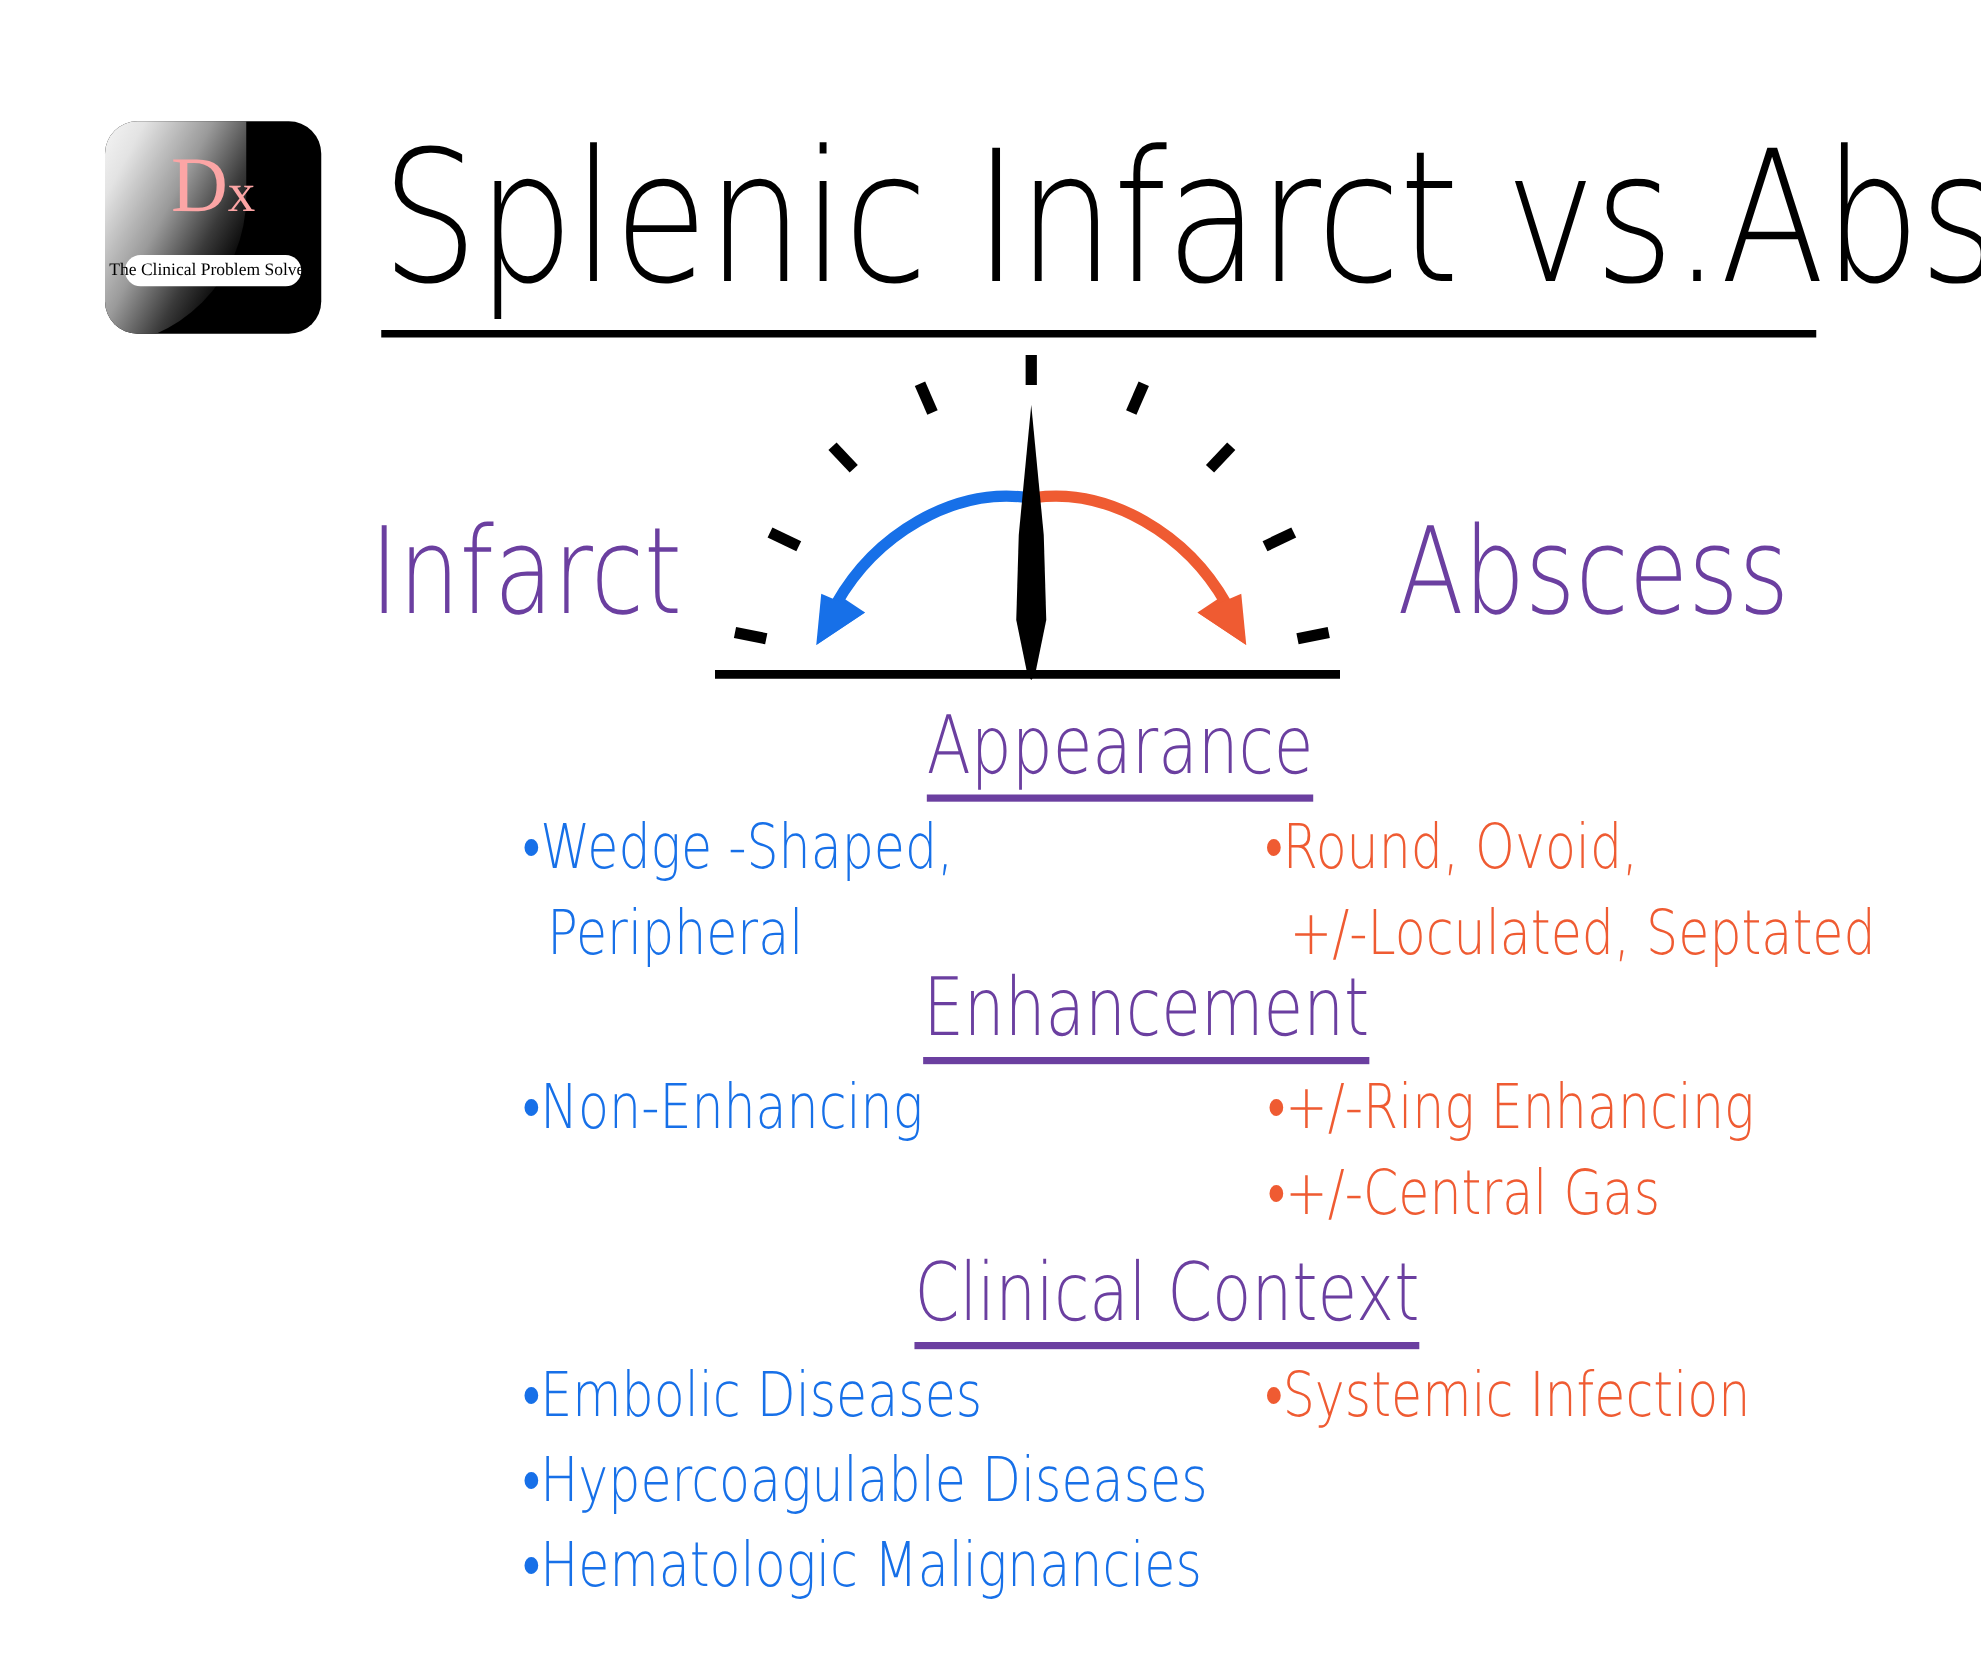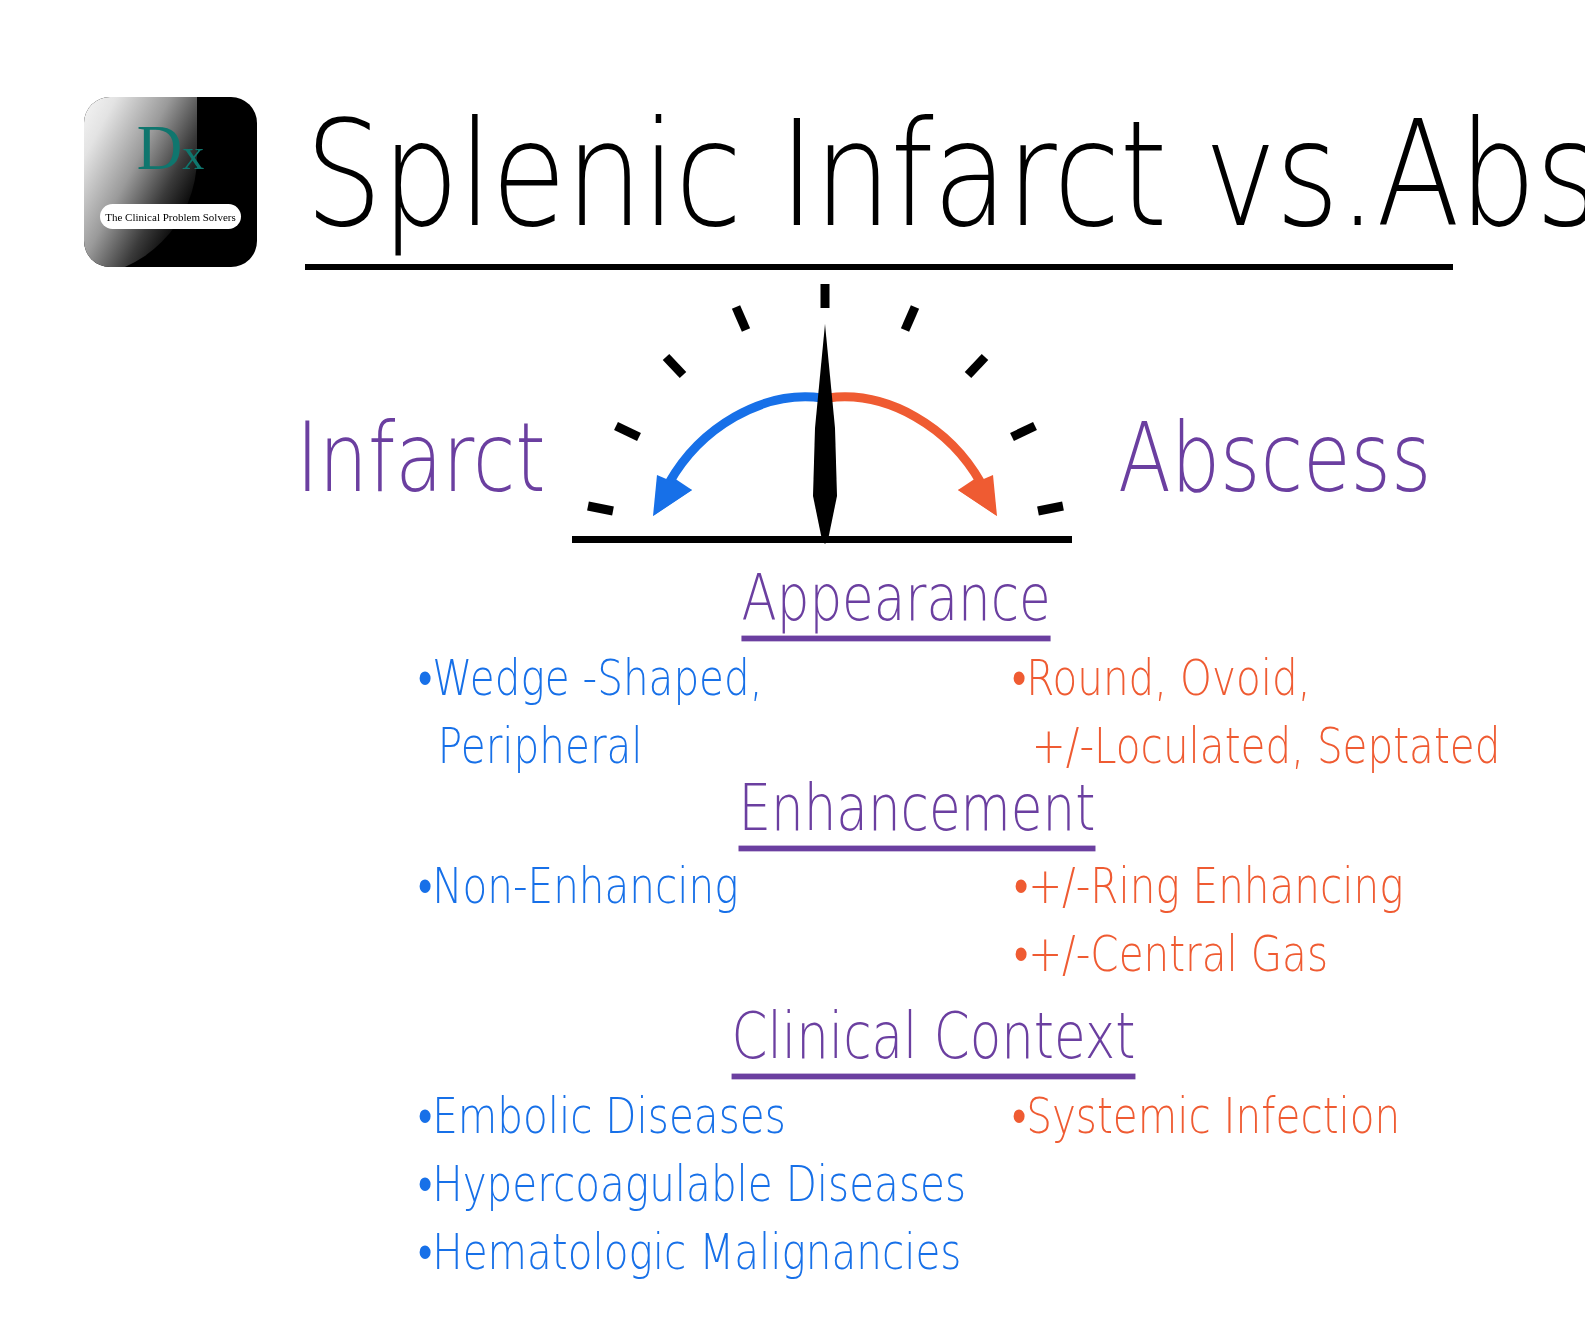--- a/index.html
+++ b/index.html
@@ -37,21 +37,21 @@
     height: 190px;
     background: linear-gradient(118deg, #ffffff 0%, #e3e3e3 22%, #9a9a9a 46%, #3a3a3a 66%, #000000 82%);
     border-top-left-radius: 30px;
     border-bottom-right-radius: 120px;
   }
   #logo-dx {
     position: absolute;
     left: 0; right: 0;
     top: 18px;
     text-align: center;
-    color: #0f766e;
+    color: #fca5a5;
     font-family: "Liberation Serif", "DejaVu Serif", serif;
     font-size: 63px;
     line-height: 1.05;
     letter-spacing: 0px;
   }
   #logo-dx .sm { font-size: 44px; }
   #logo-pill {
     position: absolute;
     left: 16px;
     bottom: 38px;
@@ -59,21 +59,21 @@
     height: 25px;
     background: #ffffff;
     border-radius: 13px;
     display: flex;
     align-items: center;
     justify-content: center;
   }
   #logo-pill span {
     color: #000000;
     font-family: "Liberation Serif", "DejaVu Serif", serif;
-    font-size: 11px;
+    font-size: 14px;
     white-space: nowrap;
   }
 
   
   #title {
     position: absolute;
     left: 305px;
     top: 88px;
     width: 1160px;
     height: 155px;

